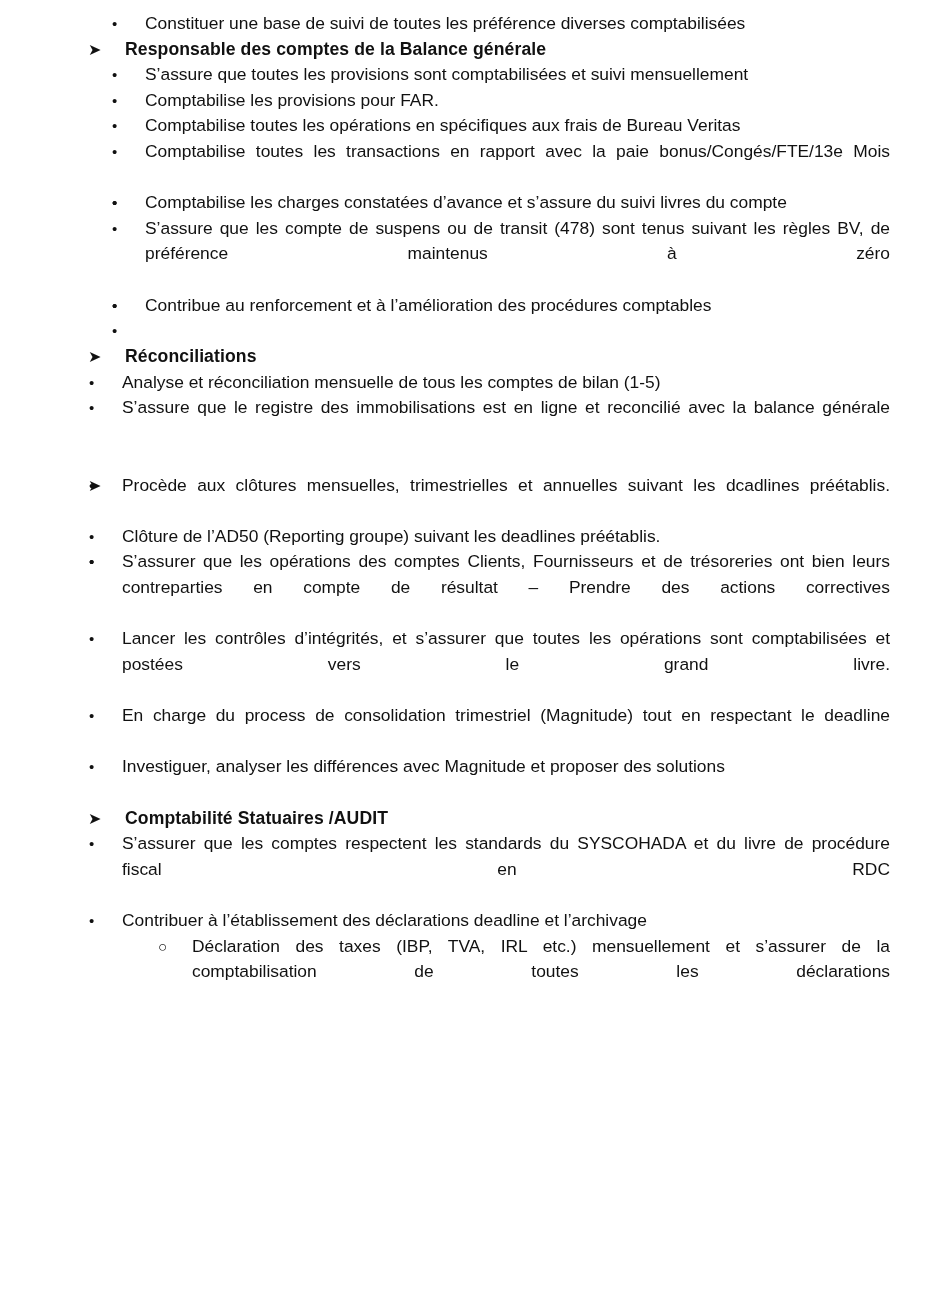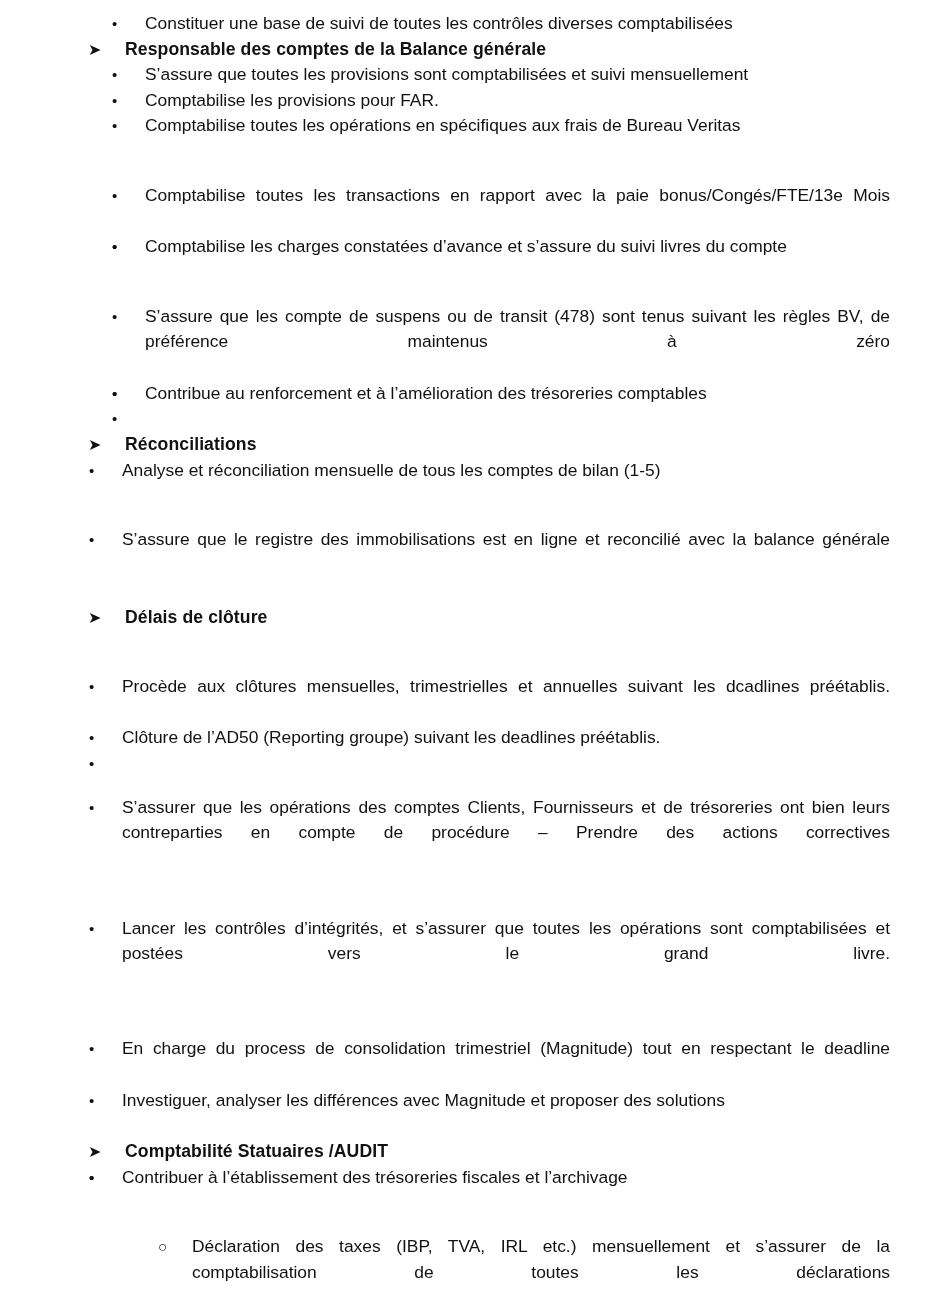--- a/index.html
+++ b/index.html
@@ -32,21 +32,20 @@
     -webkit-font-smoothing: antialiased;
   }
   .para .txt {
     display: block;
   }
 
   
   .just .txt {
     text-align: justify;
     text-justify: inter-word;
-    margin-top: 44px;
   }
   .just .txt::after {
     content: "";
     display: inline-block;
     width: 100%;
   }
 
   
   .marker {
     position: absolute;
@@ -100,21 +99,21 @@
     width: 939px;
   }
 </style>
 </head>
 <body>
 
 <div id="page">
   <div class="flow" id="flow">
       <div class="para lvl-deep">
         <span class="marker bullet-dot">•</span>
-        <span class="txt">Constituer une base de suivi de toutes les contrôles diverses comptabilisées</span>
+        <span class="txt">Constituer une base de suivi de toutes les préférence diverses comptabilisées</span>
       </div>
       <div class="para lvl-arrow arrow-head">
         <span class="marker arrow">➤</span>
         <span class="txt">Responsable des comptes de la Balance générale</span>
       </div>
       <div class="para lvl-deep">
         <span class="marker bullet-dot">•</span>
         <span class="txt">S’assure que toutes les provisions sont comptabilisées et suivi mensuellement</span>
       </div>
       <div class="para lvl-deep">
@@ -138,80 +137,80 @@
       </div>
       <div class="para lvl-deep just">
         <span class="marker bullet-dot">•</span>
         <span class="txt">S’assure que les compte de suspens ou de transit (478) sont tenus suivant les règles BV, de préférence maintenus à zéro</span>
       </div>
       <div class="para lvl-deep just">
         <span class="marker bullet-dot">•</span>
       </div>
       <div class="para lvl-deep">
         <span class="marker bullet-dot">•</span>
-        <span class="txt">Contribue au renforcement et à l’amélioration des trésoreries comptables</span>
+        <span class="txt">Contribue au renforcement et à l’amélioration des procédures comptables</span>
       </div>
       <div class="para lvl-deep just">
         <span class="marker bullet-dot">•</span>
       </div>
       <div class="gap-lg"></div>
       <div class="para lvl-arrow arrow-head">
         <span class="marker arrow">➤</span>
         <span class="txt">Réconciliations</span>
       </div>
       <div class="para lvl-mid">
         <span class="marker bullet-dot">•</span>
         <span class="txt">Analyse et réconciliation mensuelle de tous les comptes de bilan (1-5)</span>
       </div>
       <div class="para lvl-mid just">
         <span class="marker bullet-dot">•</span>
         <span class="txt">S’assure que le registre des immobilisations est en ligne et reconcilié avec la balance générale</span>
       </div>
       <div class="gap-lg"></div>
       <div class="para lvl-arrow arrow-head">
         <span class="marker arrow">➤</span>
-        <span class="txt">Délais de clôture</span>
       </div>
       <div class="para lvl-mid just">
         <span class="marker bullet-dot">•</span>
         <span class="txt">Procède aux clôtures mensuelles, trimestrielles et annuelles suivant les dcadlines préétablis.</span>
       </div>
       <div class="para lvl-mid">
         <span class="marker bullet-dot">•</span>
         <span class="txt">Clôture de l’AD50 (Reporting groupe) suivant les deadlines préétablis.</span>
       </div>
       <div class="para lvl-mid just">
         <span class="marker bullet-dot">•</span>
       </div>
       <div class="para lvl-mid just">
         <span class="marker bullet-dot">•</span>
-        <span class="txt">S’assurer que les opérations des comptes Clients, Fournisseurs et de trésoreries ont bien leurs contreparties en compte de procédure – Prendre des actions correctives</span>
+        <span class="txt">S’assurer que les opérations des comptes Clients, Fournisseurs et de trésoreries ont bien leurs contreparties en compte de résultat – Prendre des actions correctives</span>
       </div>
       <div class="para lvl-mid just">
         <span class="marker bullet-dot">•</span>
         <span class="txt">Lancer les contrôles d’intégrités, et s’assurer que toutes les opérations sont comptabilisées et postées vers le grand livre.</span>
       </div>
       <div class="para lvl-mid just">
         <span class="marker bullet-dot">•</span>
         <span class="txt">En charge du process de consolidation trimestriel (Magnitude) tout en respectant le deadline</span>
       </div>
       <div class="para lvl-mid">
         <span class="marker bullet-dot">•</span>
         <span class="txt">Investiguer, analyser les différences avec Magnitude et proposer des solutions</span>
       </div>
       <div class="gap-lg"></div>
       <div class="para lvl-arrow arrow-head">
         <span class="marker arrow">➤</span>
         <span class="txt">Comptabilité Statuaires /AUDIT</span>
       </div>
       <div class="para lvl-mid just">
         <span class="marker bullet-dot">•</span>
-      </div>
-      <div class="para lvl-mid">
-        <span class="marker bullet-dot">•</span>
-        <span class="txt">Contribuer à l’établissement des trésoreries fiscales et l’archivage</span>
+        <span class="txt">S’assurer que les comptes respectent les standards du SYSCOHADA et du livre de procédure fiscal en RDC</span>
+      </div>
+      <div class="para lvl-mid">
+        <span class="marker bullet-dot">•</span>
+        <span class="txt">Contribuer à l’établissement des déclarations deadline et l’archivage</span>
       </div>
       <div class="para lvl-sub just">
         <span class="marker circle-o">○</span>
         <span class="txt">Déclaration des taxes (IBP, TVA, IRL etc.) mensuellement et s’assurer de la comptabilisation de toutes les déclarations</span>
       </div>
     </div>
 </div>
 
 </body></html>

